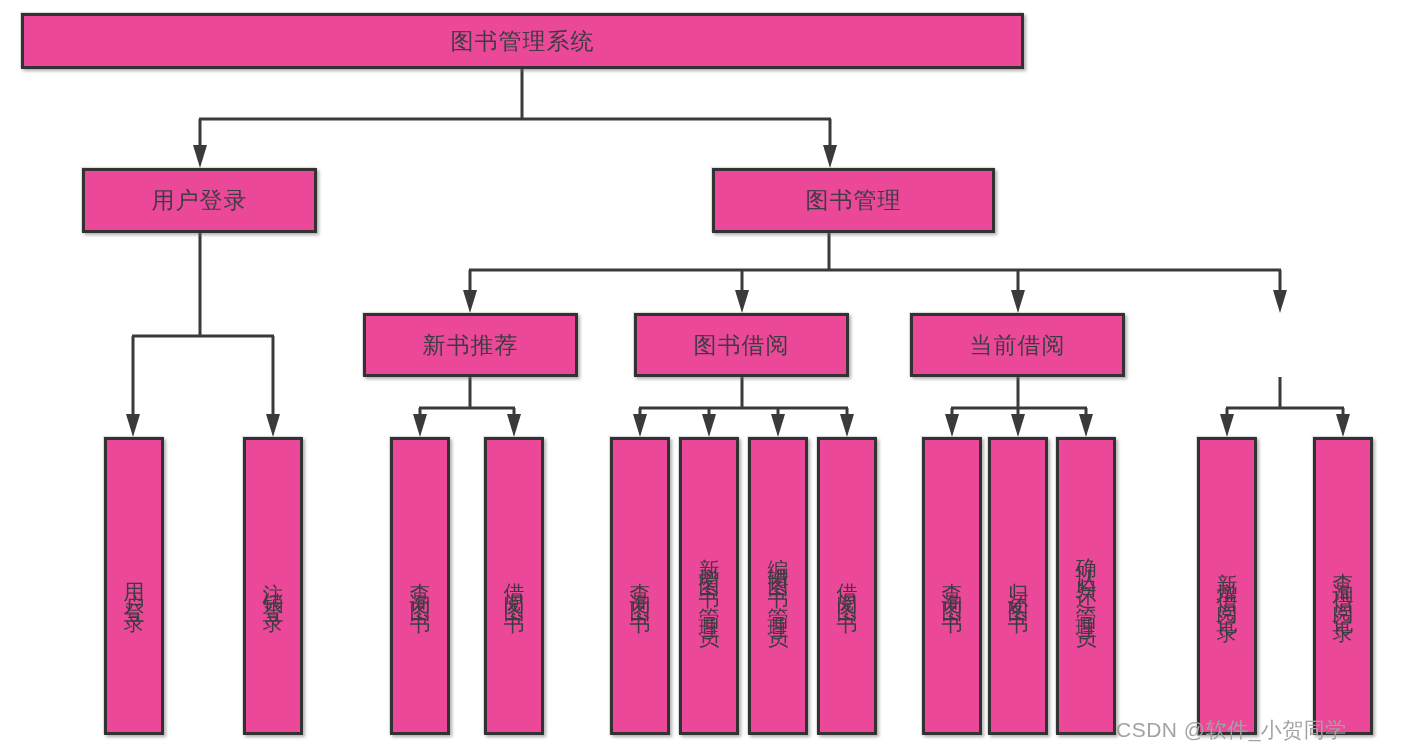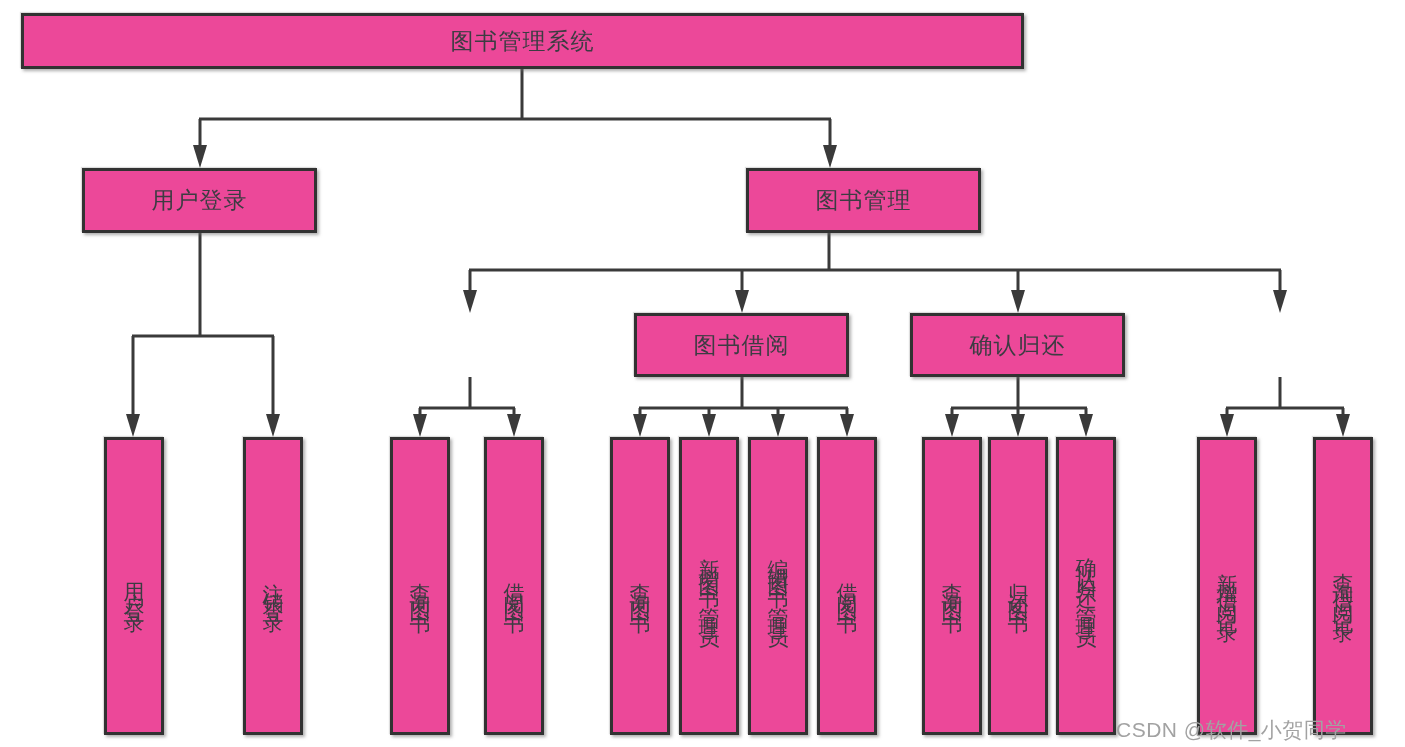--- a/index.html
+++ b/index.html
@@ -35,21 +35,21 @@
     writing-mode: vertical-rl;
     text-orientation: mixed;
     font-size: 21px;
     letter-spacing: 10px;
     white-space: normal;
   }
   
   #n-root  { left: 21px;  top: 13px;  width: 1003px; height: 56px; }
   
   #n-login { left: 82px;  top: 168px; width: 235px; height: 65px; }
-  #n-mgmt  { left: 712px; top: 168px; width: 235px; height: 65px; margin-left: 34px; }
+  #n-mgmt  { left: 712px; top: 168px; width: 283px; height: 65px; }
   
   .l3 { top: 313px; width: 215px; height: 64px; }
   #n-l3-0 { left: 363px; }
   #n-l3-1 { left: 634px; text-align: right; }
   #n-l3-2 { left: 910px; }
   #n-l3-3 { left: 1172px; }
   
   .leaf { top: 437px; width: 60px; height: 298px; }
   #n-leaf-login-0 { left: 104px; }
   #n-leaf-login-1 { left: 243px; }
@@ -119,22 +119,23 @@
       <polygon points="1220,414 1234,414 1227,437"></polygon>
       <polygon points="1336,414 1350,414 1343,437"></polygon>
     </g>
   </svg>
 
   <div id="n-root" class="box h">图书管理系统</div>
 
   <div id="n-login" class="box h">用户登录</div>
   <div id="n-mgmt" class="box h">图书管理</div>
 
+  <div id="n-l3-0" class="box h l3">新书推荐</div>
   <div id="n-l3-1" class="box h l3">图书借阅</div>
-  <div id="n-l3-2" class="box h l3">确认归还</div>
+  <div id="n-l3-2" class="box h l3">当前借阅</div>
 
   <div id="n-leaf-login-0" class="box v leaf">用户登录</div>
   <div id="n-leaf-login-1" class="box v leaf">注销登录</div>
 
   <div id="n-leaf-0-0" class="box v leaf">查询图书</div>
   <div id="n-leaf-0-1" class="box v leaf">借阅图书</div>
 
   <div id="n-leaf-1-0" class="box v leaf">查询图书</div>
   <div id="n-leaf-1-1" class="box v leaf">新增图书（管理员）</div>
   <div id="n-leaf-1-2" class="box v leaf">编辑图书（管理员）</div>

